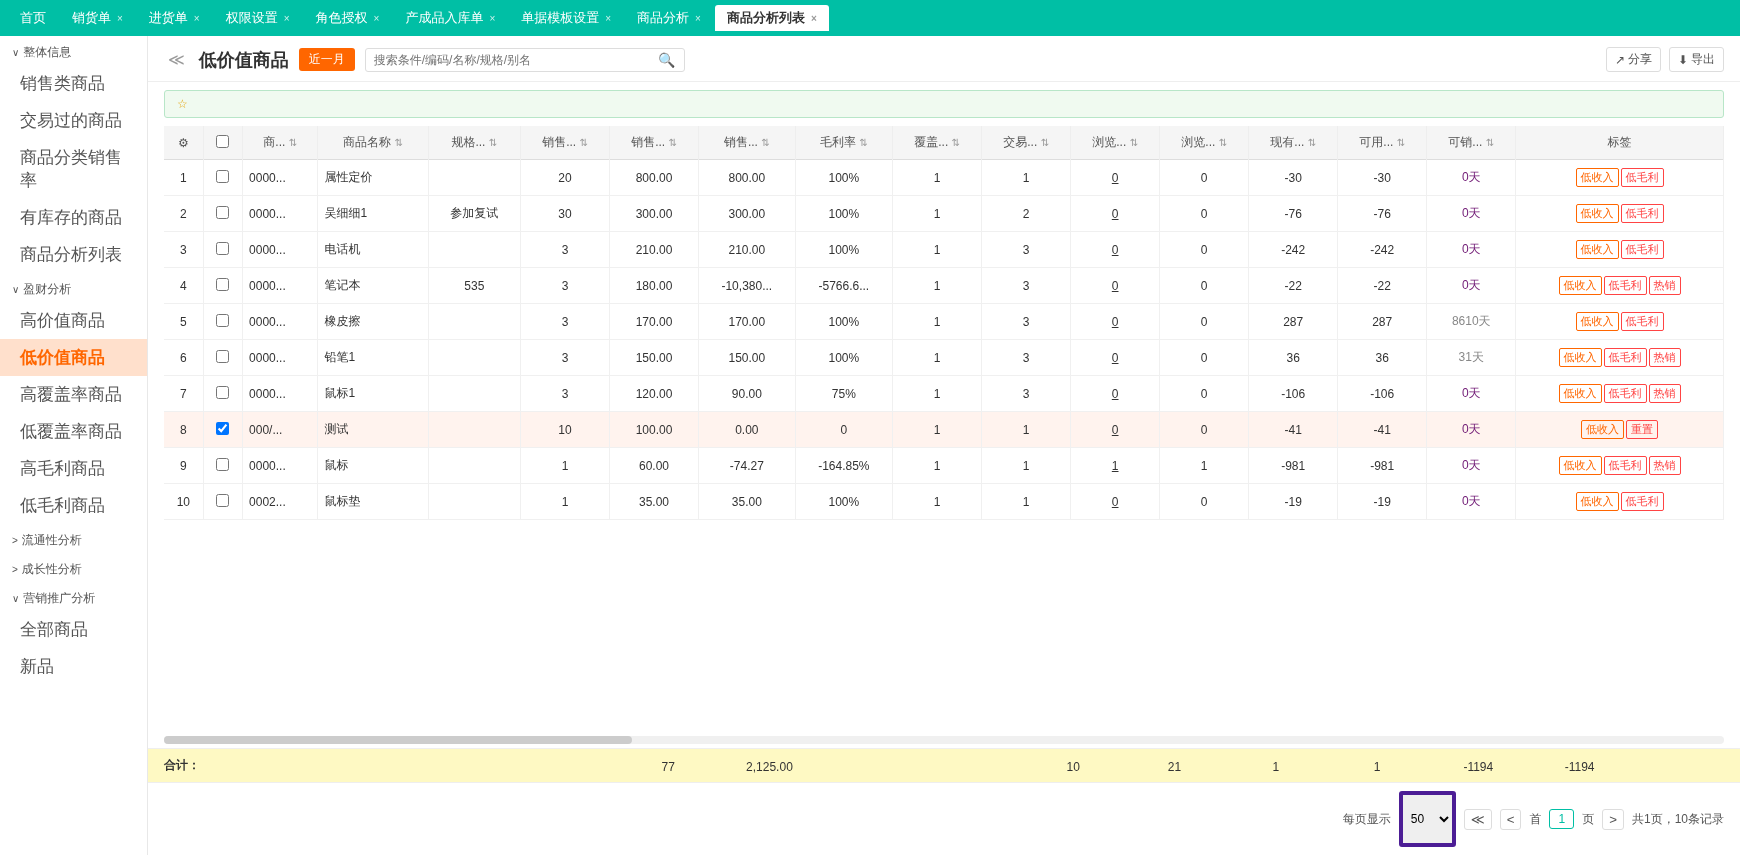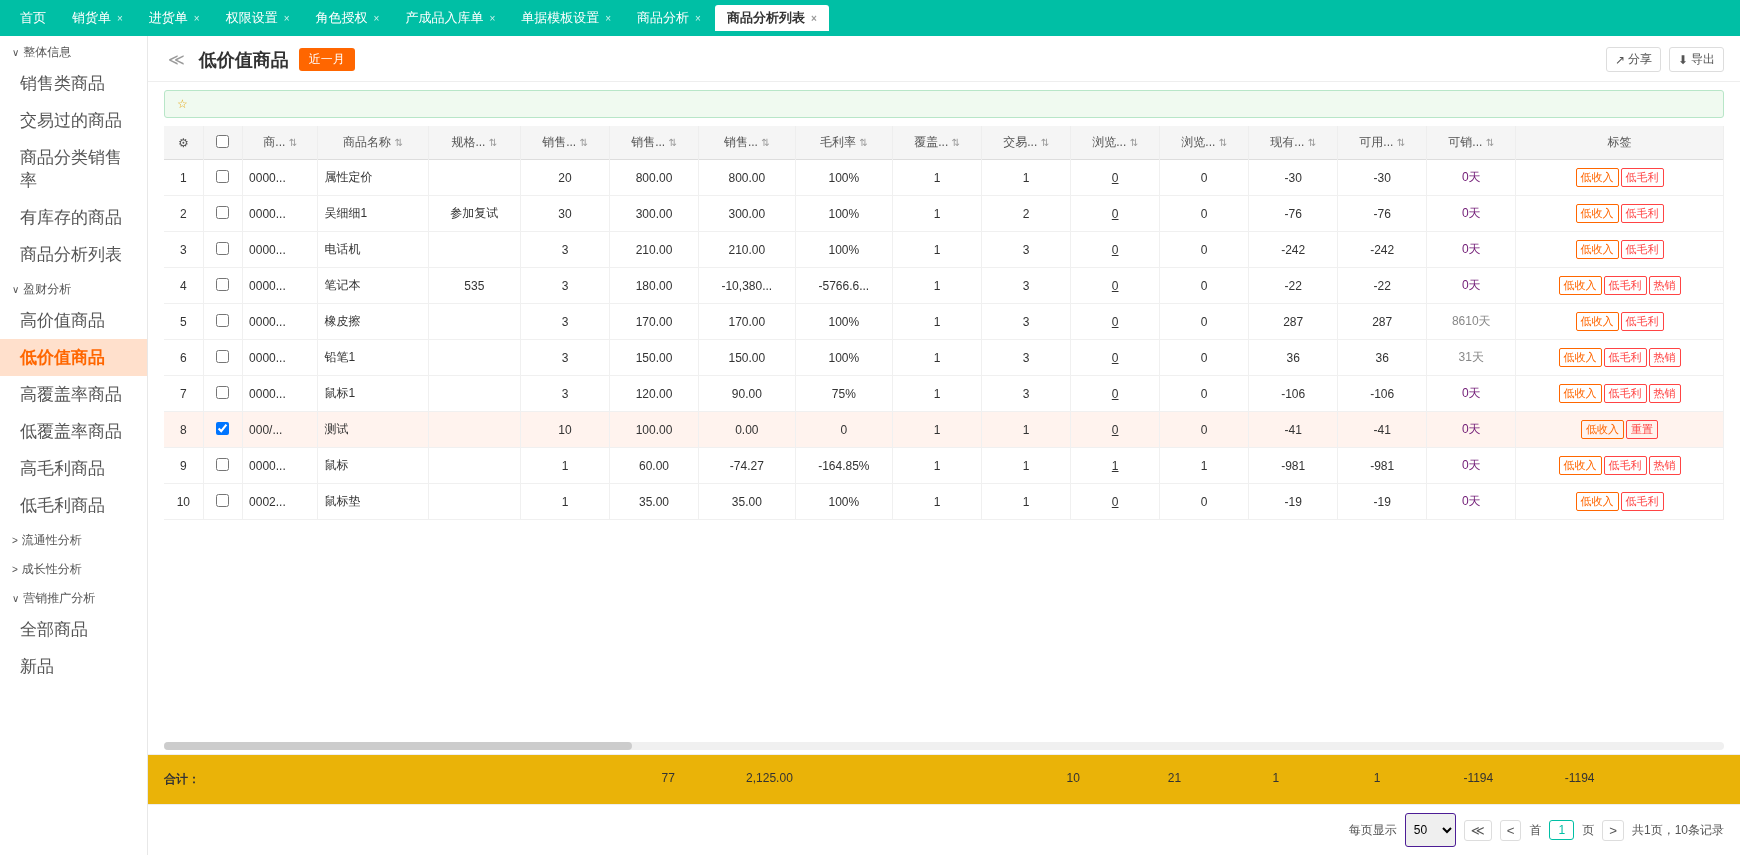--- a/index.html
+++ b/index.html
@@ -192,24 +192,24 @@
     .tag-orange { color: #ff6600; border-color: #ff6600; }
     .tag-red { color: #ff4444; border-color: #ff4444; }
     .underline { text-decoration: underline; cursor: pointer; }
     .days-orange { color: #701a75; }
     .days-gray { color: #888; }
     .settings-icon { color: #555; cursor: pointer; }
 
     
     .footer {
       border-top: 1px solid #eee;
-      padding: 16px 16px;
-      display: flex;
-      align-items: flex-start;
-      background: #eab308;
+      padding: 8px 16px;
+      display: flex;
+      align-items: flex-end;
+      background: #fef9c3;
     }
     .footer-total {
       font-weight: bold;
       color: #333;
       margin-right: 20px;
     }
     .footer-cells {
       display: flex;
       gap: 15px;
       flex: 1;
@@ -228,23 +228,23 @@
       padding: 8px 16px;
       display: flex;
       align-items: center;
       justify-content: flex-end;
       gap: 8px;
       background: #fff;
       font-size: 12px;
       color: #555;
     }
     .pagination .page-size-select {
-      border: 1px solid #4c1d95;
+      border: 4px solid #4c1d95;
       border-radius: 3px;
-      padding: 8px 4px;
+      padding: 16px 4px;
       font-size: 12px;
     }
     .pagination .page-btn {
       cursor: pointer;
       color: #555;
       padding: 2px 6px;
       border: 1px solid #ddd;
       border-radius: 3px;
       background: #fff;
     }
@@ -389,20 +389,24 @@
         <span>新品</span>
       </div>
     </aside>
 
     <div class="content">
 
       <div class="content-header">
         <button class="collapse-btn">≪</button>
         <span class="content-title">低价值商品</span>
         <button class="filter-btn">近一月</button>
+        <div class="search-box">
+          <input type="text" placeholder="搜索条件/编码/名称/规格/别名" style="">
+          <span class="search-icon">🔍</span>
+        </div>
         <div class="header-actions">
           <button class="action-btn">
             <span>↗</span>
             <span>分享</span>
           </button>
           <button class="action-btn">
             <span>⬇</span>
             <span>导出</span>
           </button>
         </div>

